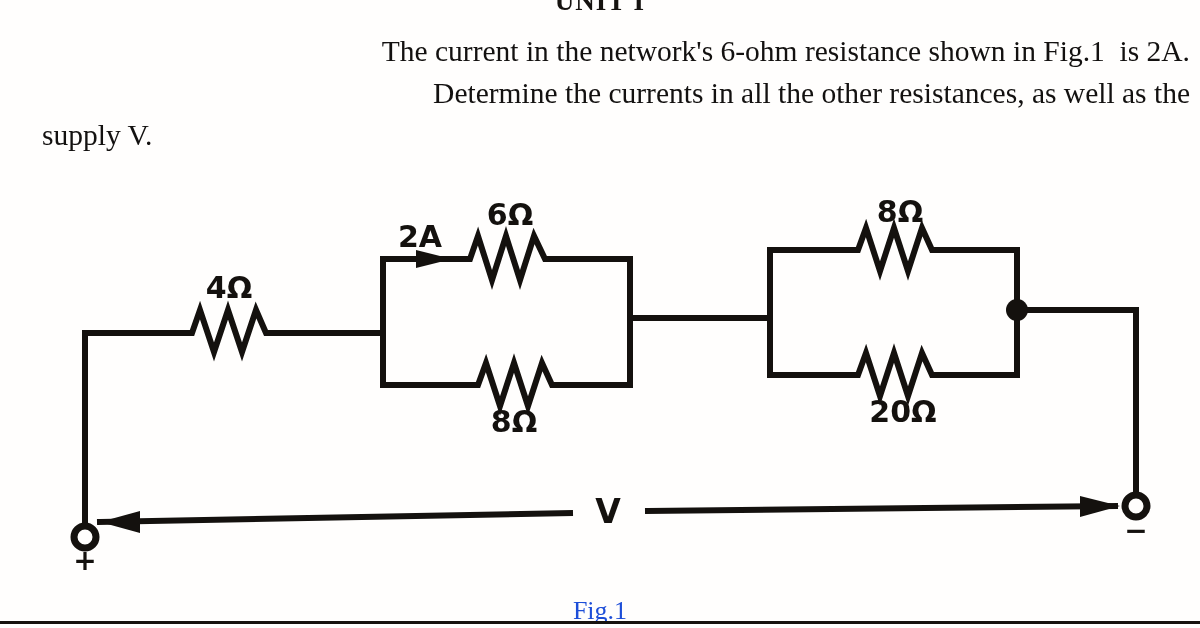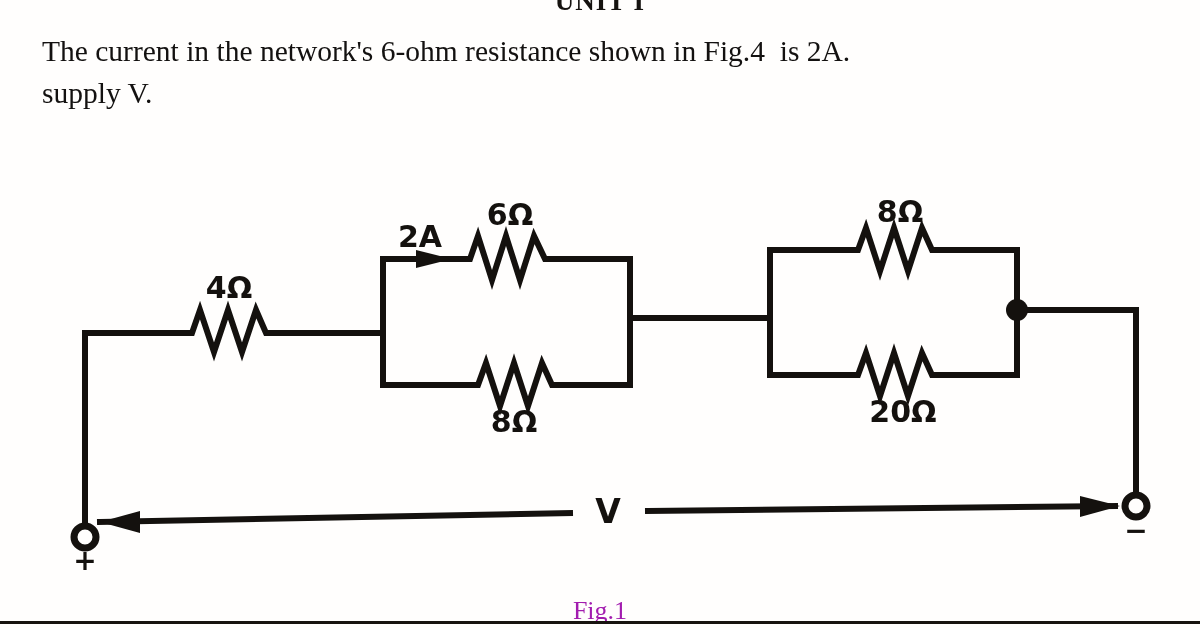--- a/index.html
+++ b/index.html
@@ -43,21 +43,21 @@
     color: #131110;
     text-align: justify;
     text-justify: inter-word;
   }
   #problem-statement .line {
     display: block;
     white-space: nowrap;
   }
   #problem-statement .line.spread {
     display: flex;
-    justify-content: flex-start;
+    justify-content: flex-end;
   }
   #problem-statement .line.spread > span { white-space: pre; }
 
   
   #figure-area {
     position: absolute;
     top: 0; left: 0;
     width: 1200px;
     height: 628px;
   }
@@ -67,21 +67,21 @@
   }
 
   
   #figure-caption {
     position: absolute;
     left: 0;
     top: 596px;
     width: 1200px;
     text-align: center;
     font-size: 26px;
-    color: #a21caf;
+    color: #1d4ed8;
     font-family: "Liberation Serif", "DejaVu Serif", serif;
   }
   #page-bottom-rule {
     position: absolute;
     left: 0;
     top: 621px;
     width: 1200px;
     height: 3px;
     background: #17130f;
   }
@@ -94,23 +94,24 @@
   }
 </style>
 </head>
 <body>
 
 <div id="unit-heading">UNIT I</div>
 
 <div id="problem-statement">
   <span class="line spread">
     <span>The current in the network's 6-ohm resistance shown in Fig.</span>
-    <span>4  is 2A.</span>
+    <span>1  is 2A.</span>
   </span>
   <span class="line spread">
+    <span>Determine the currents in all the other resistances, as well as the</span>
   </span>
   <span class="line">supply V.</span>
 </div>
 
 <div id="figure-area">
   <svg id="circuit-svg" width="1200" height="628" viewBox="0 0 1200 628">
     <g fill="none" stroke="#14110e" stroke-width="6" stroke-linecap="square" stroke-linejoin="miter">
 
       <path d="M85,537 L85,333 L180,333"></path>
 

